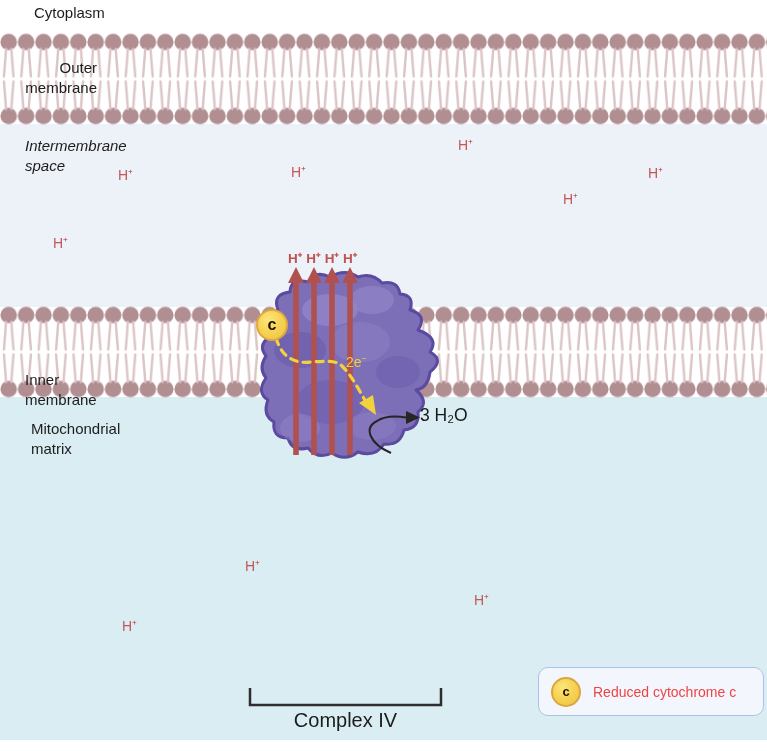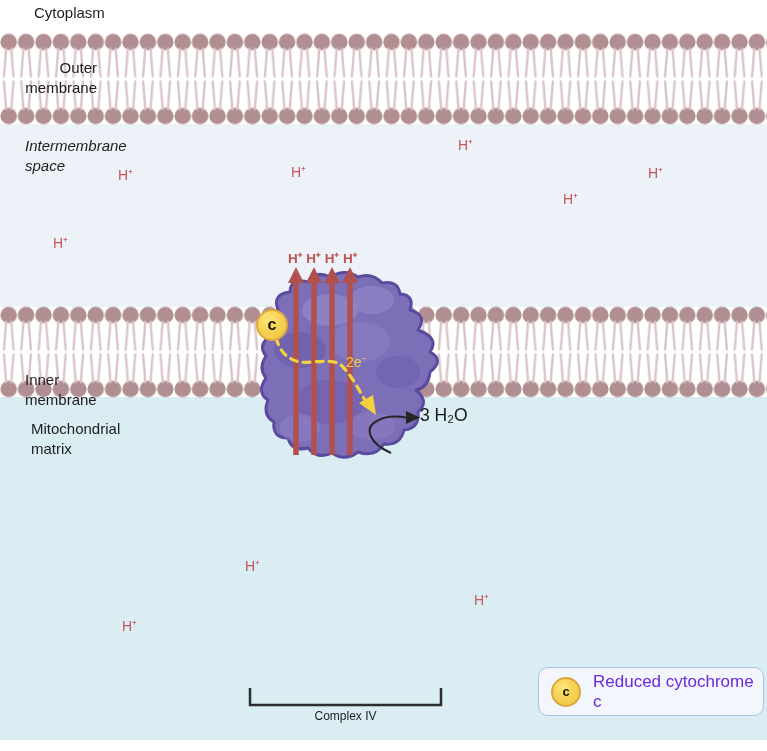--- a/index.html
+++ b/index.html
@@ -15,29 +15,29 @@
   .pumped-row .proton{position:static;font-weight:700;font-size:13.5px;color:#bf5351;}
   .cyt-circle{position:absolute;left:256px;top:309px;width:32px;height:32px;border-radius:50%;
     background:radial-gradient(circle at 38% 32%, #fbe77c 0%, #f7d355 45%, #efc243 100%);
     border:2.5px solid #dfa83e;box-sizing:border-box;display:flex;align-items:center;justify-content:center;
     font-size:16px;font-weight:700;color:#1e1503;}
   .electron-label{position:absolute;left:346px;top:352px;font-size:14px;font-weight:500;color:#f1ce39;}
   .water-label{position:absolute;left:420px;top:405px;font-size:17.5px;color:#191919;}
   .reaction-row{position:absolute;left:384px;top:452px;font-size:17px;color:#2a2a2a;white-space:nowrap;}
   .reaction-row .yellow{color:#e9c43c;}
   .complex-label{position:absolute;left:250px;top:709px;width:191px;text-align:center;
-    font-size:12px;color:#1c1c1c;}
+    font-size:20px;color:#1c1c1c;}
   .legend-box{position:absolute;left:538px;top:667px;width:226px;height:49px;box-sizing:border-box;
     background:#f3f7fd;border:1.5px solid #a9c2e7;border-radius:10px;display:flex;align-items:center;
     padding-left:12px;gap:12px;}
   .legend-circle{width:30px;height:30px;border-radius:50%;flex:0 0 auto;
     background:radial-gradient(circle at 38% 32%, #fbe77c 0%, #f7d355 45%, #efc243 100%);
     border:2px solid #dca53f;box-sizing:border-box;display:flex;align-items:center;justify-content:center;
     font-size:13px;font-weight:600;color:#1e1503;}
-  .legend-text{font-size:17px;color:#6d28d9;}
+  .legend-text{font-size:14px;color:#ef4444;}
 </style>
 </head>
 <body>
 
 <div class="stage">
 
   <div class="band intermembrane-bg"></div>
   <div class="band matrix-bg"></div>
 
   <svg class="layer-svg" width="767" height="751" viewBox="0 0 767 751">

